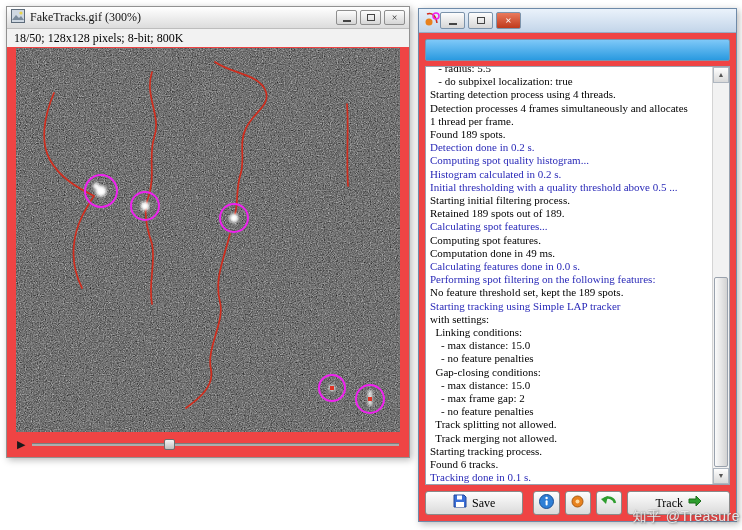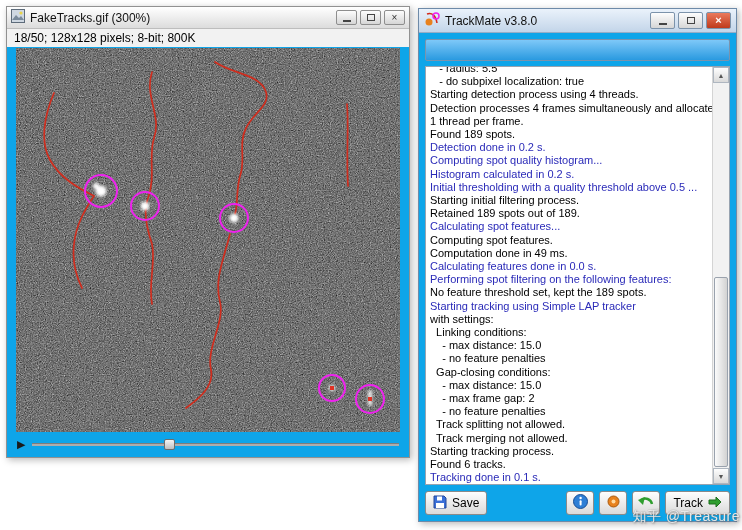--- a/index.html
+++ b/index.html
@@ -1,21 +1,21 @@
 <!DOCTYPE html>
 <html><head>
 <meta charset="utf-8">
 <style>
   * { margin:0; padding:0; box-sizing:border-box; }
   html,body { width:742px; height:530px; }
   body {
     position:relative; overflow:hidden; background:#ffffff;
     font-family:"Liberation Sans", sans-serif;
   }
-  .window { position:absolute; background:#0ea5e9; box-shadow:2px 2px 7px rgba(0,0,0,0.28); }
+  .window { position:absolute; background:#ef4444; box-shadow:2px 2px 7px rgba(0,0,0,0.28);font-family:Liberation Serif, serif; }
 
   
   #img-win { left:6px; top:6px; width:404px; height:452px; border:1px solid #919191; }
   #img-win .titlebar {
     height:22px; display:flex; align-items:center; padding:0 4px;
     background:linear-gradient(#ffffff,#dcdcdc); border-bottom:1px solid #bdbdbd;
   }
   .title-text { font-size:12px; color:#111; margin-left:5px; flex:1; white-space:nowrap; overflow:hidden; }
   .winbtns { display:flex; gap:3px; align-items:center; }
   .wbtn {
@@ -54,21 +54,21 @@
     font-size:11px; line-height:13.2px; white-space:pre; color:#000; }
   .vsb { position:absolute; top:0; right:0; bottom:0; width:17px; background:#f2f2f2; border-left:1px solid #d4d4d4; }
   .sbarr { position:absolute; left:0; width:16px; height:16px; border:1px solid #aeb6c0;
     background:linear-gradient(#fefefe,#d9d9d9); display:flex; align-items:center; justify-content:center;
     font-size:7px; color:#555; }
   .sbarr.up { top:0; } .sbarr.dn { bottom:0; }
   .sbthumb { position:absolute; left:1px; width:14px; bottom:17px; height:190px;
     background:linear-gradient(90deg,#fbfbfb,#d2d2d2); border:1px solid #9aa2ad; border-radius:2px; }
   .btnrow { display:flex; align-items:center; margin-top:5px; height:26px; gap:5px; }
   .btn {
-    height:24px; display:inline-flex; align-items:center; justify-content:center; gap:5px; padding:0 7px;
+    height:24px; display:inline-flex; align-items:center; justify-content:center; gap:5px; padding:0 27px;
     border:1px solid #8a8a8a; border-radius:3px; background:linear-gradient(#fefefe,#dadada);
     font-size:12px; color:#000;
   }
   .iconbtn { width:28px; padding:0; }
   .spacer { flex:1; }
 
   .watermark {
     position:absolute; right:2px; bottom:4px; z-index:99; font-size:14px; letter-spacing:0.5px;
     color:rgba(236,236,236,0.95);
     text-shadow:0 0 1px rgba(110,110,110,0.7), 1px 1px 2px rgba(70,70,70,0.45);
@@ -160,21 +160,20 @@
 
 <div class="window" id="tm-win">
   <div class="titlebar">
     <span>
       <svg width="16" height="16" viewBox="0 0 16 16">
         <path d="M3,3 C8,1 12,5 13,12" stroke="#d42a1a" fill="none" stroke-width="1.5"></path>
         <circle cx="5" cy="11" r="3.5" fill="#e8821e"></circle>
         <circle cx="12" cy="5" r="3" fill="none" stroke="#ee22ee" stroke-width="1.5"></circle>
       </svg>
     </span>
-    <span class="title-text">TrackMate v3.8.0</span>
     <span class="winbtns">
       <span class="wbtn">
           <span class="min-bar"></span>
         </span>
       <span class="wbtn">
           <span class="max-box"></span>
         </span>
       <span class="wbtn close-red">
           <span>×</span>
         </span>

